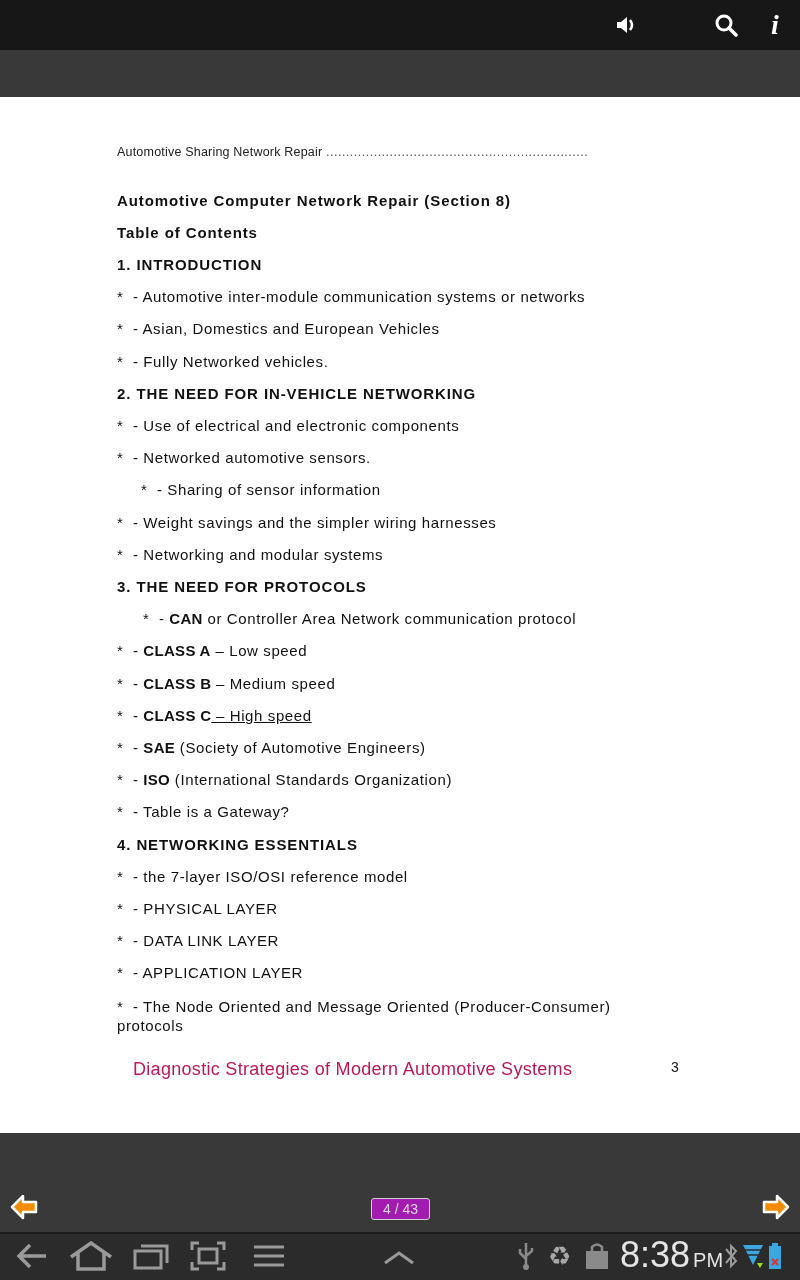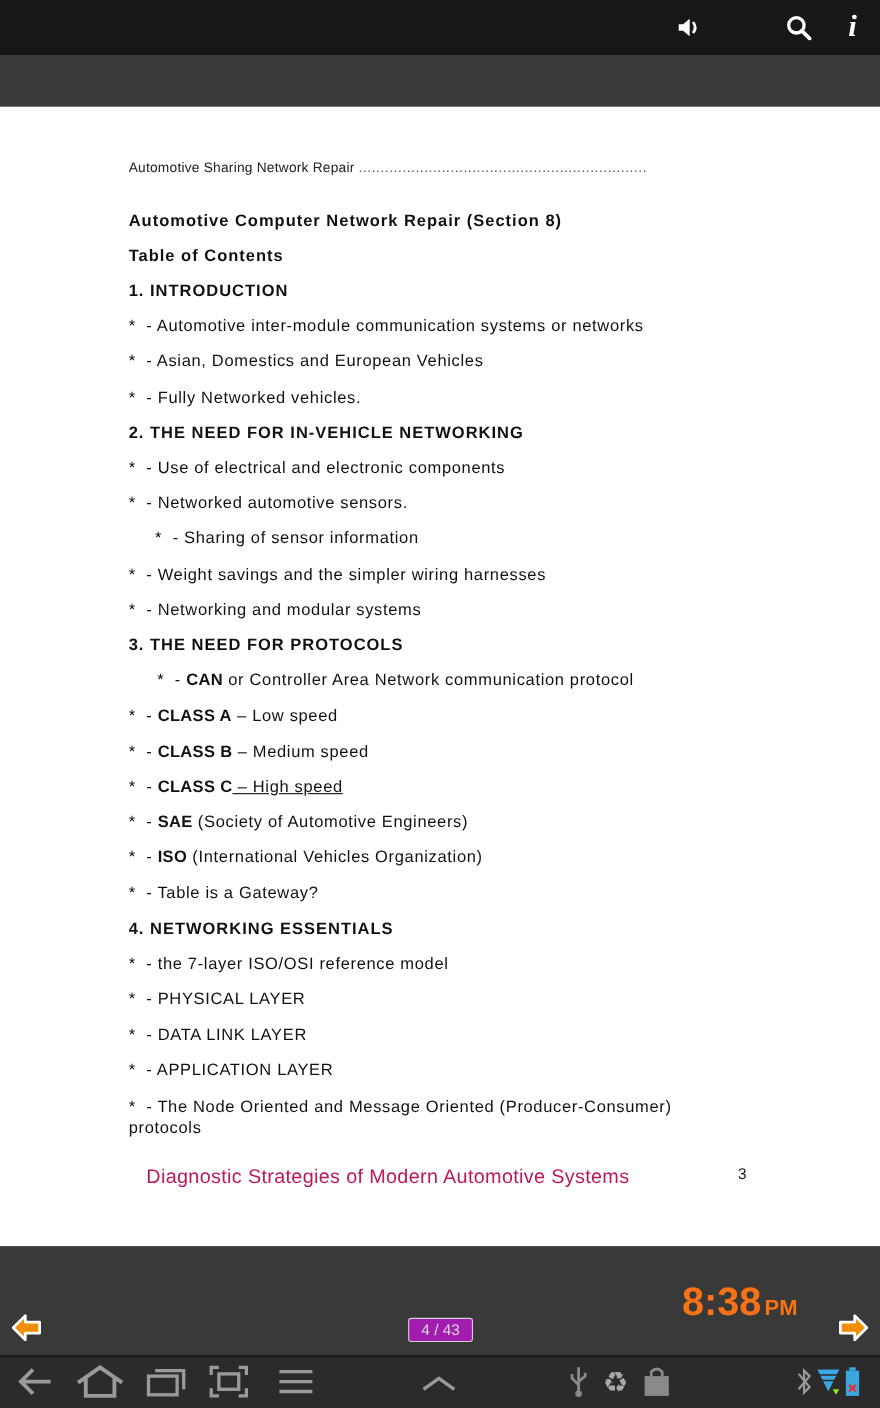--- a/index.html
+++ b/index.html
@@ -15,21 +15,21 @@
   .line.bold { font-weight:bold; letter-spacing:0.9px; }
   .line b { font-weight:bold; letter-spacing:0.3px; }
   .line.wrap { white-space:normal; width:560px; line-height:19px; }
   .footer-text { position:absolute; top:962px; left:16px; font-size:18px; letter-spacing:0.3px; color:#be185d; }
   .page-number { position:absolute; top:962px; left:554px; font-size:14px; color:#111; }
   .bottom-bar { position:absolute; left:0; top:1133px; width:800px; height:99px; background:#393939; }
   .nav-arrow { position:absolute; top:1193px; width:28px; height:28px; cursor:pointer; }
   .page-counter { position:absolute; left:371px; top:1198px; width:57px; height:20px; border:1px solid #cfcfcf; border-radius:3px; background:#a21caf; color:#d8d8d8; font-size:14px; text-align:center; line-height:20px; cursor:pointer; }
   .systembar { position:absolute; left:0; top:1232px; width:800px; height:48px; background:#2b2b2b; border-top:2px solid #1a1a1a; box-sizing:border-box; }
   .sys-icon { position:absolute; top:8px; height:32px; display:flex; align-items:center; justify-content:center; cursor:pointer; }
-  .clock { position:absolute; left:620px; top:1162px; color:#f97316; font-size:36px; font-weight:bold; }
+  .clock { position:absolute; left:620px; top:1234px; color:#e5e5e5; font-size:36px; font-weight:normal; }
   .clock .ampm { font-size:20px; margin-left:3px; }
 </style>
 </head>
 <body>
 
 <div class="topbar">
   <div class="icon" style="left:612px;">
     <svg width="24" height="20" viewBox="0 0 24 20">
         <path d="M2 7h4l6-5v16l-6-5H2z" fill="#fff"></path>
         <path d="M15 5 q4 5 0 10" stroke="#fff" stroke-width="2.5" fill="none"></path>
@@ -63,21 +63,21 @@
         <div class="line" style="top: 352.2px;"><span style="white-space: pre;">*  - </span><span>Networked automotive sensors.</span></div>
         <div class="line" style="top: 384.4px; margin-left: 24px;"><span style="white-space: pre;">*  - </span><span>Sharing of sensor information</span></div>
         <div class="line" style="top: 416.6px;"><span style="white-space: pre;">*  - </span><span>Weight savings and the simpler wiring harnesses</span></div>
         <div class="line" style="top: 448.8px;"><span style="white-space: pre;">*  - </span><span>Networking and modular systems</span></div>
         <div class="line bold" style="top: 481px;">3. THE NEED FOR PROTOCOLS</div>
         <div class="line" style="top: 513.2px; margin-left: 26px;"><span style="white-space: pre;">*  - </span><b>CAN</b><span style="white-space: pre;"> or Controller Area Network communication protocol</span></div>
         <div class="line" style="top: 545.4px;"><span style="white-space: pre;">*  - </span><b>CLASS A</b><span style="white-space: pre;"> – Low speed</span></div>
         <div class="line" style="top: 577.6px;"><span style="white-space: pre;">*  - </span><b>CLASS B</b><span style="white-space: pre;"> – Medium speed</span></div>
         <div class="line" style="top: 609.8px;"><span style="white-space: pre;">*  - </span><b>CLASS C</b><span style="white-space: pre; text-decoration: underline;"> – High speed</span></div>
         <div class="line" style="top: 642px;"><span style="white-space: pre;">*  - </span><b>SAE</b><span style="white-space: pre;"> (Society of Automotive Engineers)</span></div>
-        <div class="line" style="top: 674.2px;"><span style="white-space: pre;">*  - </span><b>ISO</b><span style="white-space: pre;"> (International Vehicles Organization)</span></div>
+        <div class="line" style="top: 674.2px;"><span style="white-space: pre;">*  - </span><b>ISO</b><span style="white-space: pre;"> (International Standards Organization)</span></div>
         <div class="line" style="top: 706.4px;"><span style="white-space: pre;">*  - </span><span style="white-space: pre;">Table is a Gateway?</span></div>
         <div class="line bold" style="top: 738.6px;">4. NETWORKING ESSENTIALS</div>
         <div class="line" style="top: 770.8px;"><span style="white-space: pre;">*  - </span><span>the 7-layer ISO/OSI reference model</span></div>
         <div class="line" style="top: 803px;"><span style="white-space: pre;">*  - </span><span>PHYSICAL LAYER</span></div>
         <div class="line" style="top: 835.2px;"><span style="white-space: pre;">*  - </span><span>DATA LINK LAYER</span></div>
         <div class="line" style="top: 867.4px;"><span style="white-space: pre;">*  - </span><span>APPLICATION LAYER</span></div>
         <div class="line wrap" style="top: 899.6px;"><span style="white-space: pre;">*  - </span><span>The Node Oriented and Message Oriented (Producer-Consumer) protocols</span></div>
       </div>
     <div class="footer-text">Diagnostic Strategies of Modern Automotive Systems</div>
     <div class="page-number">3</div>

